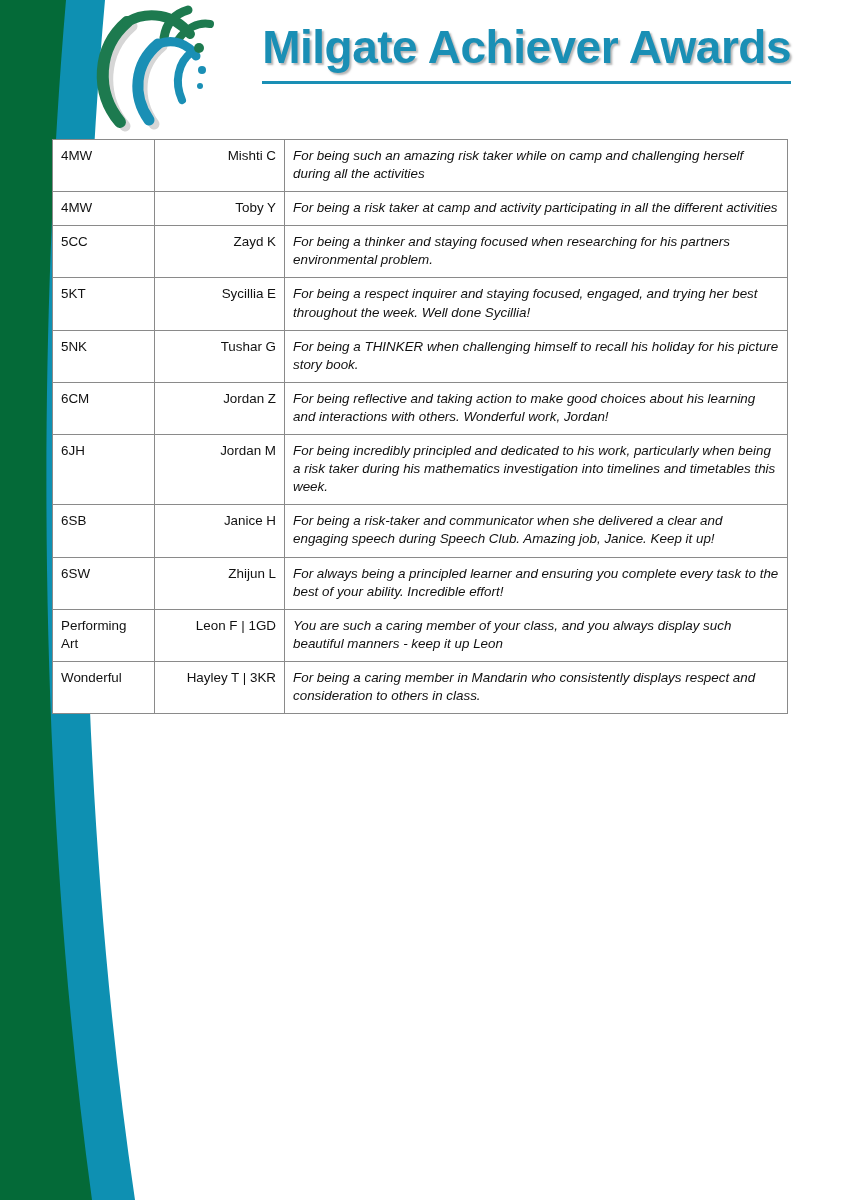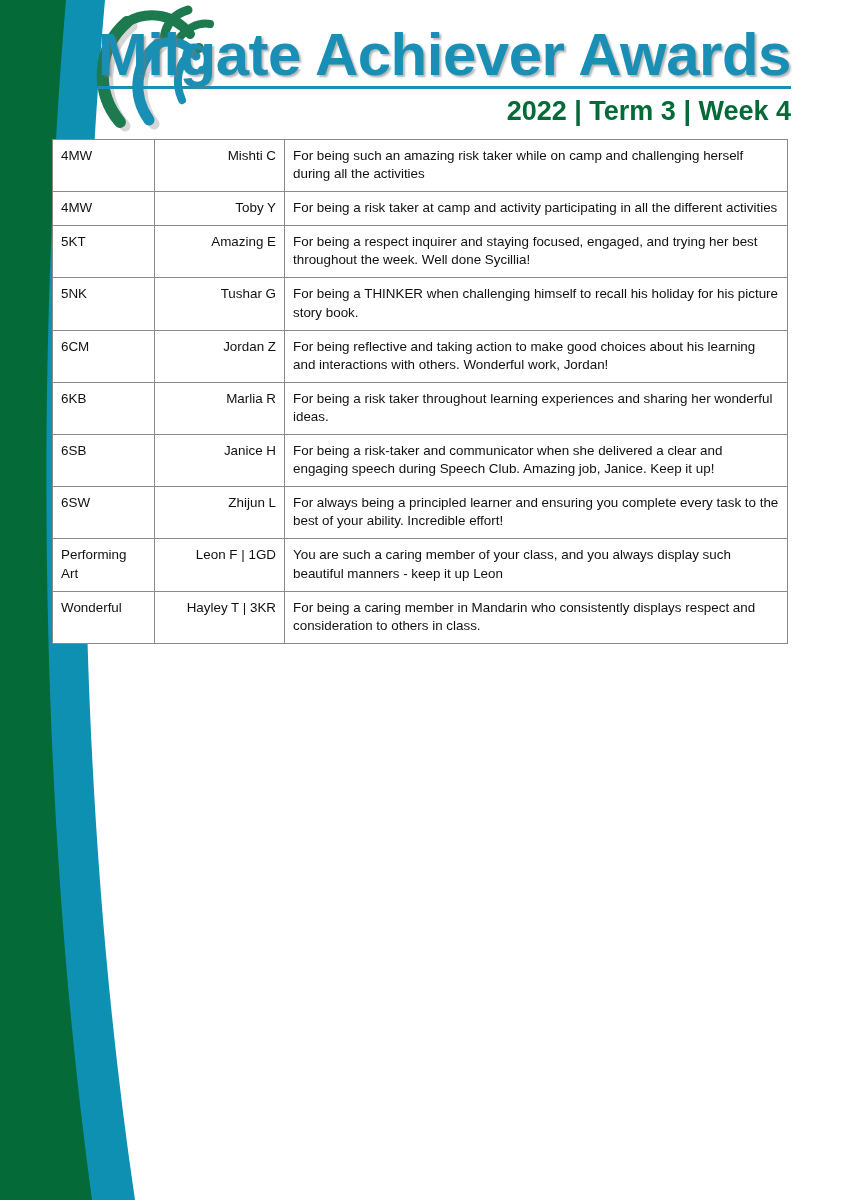--- a/index.html
+++ b/index.html
@@ -42,28 +42,28 @@
     width: 140px;
     height: 128px;
   }
   #title-block {
     position: absolute;
     right: 58px;
     top: 24px;
     text-align: right;
   }
   #main-title {
-    font-size: 60px;
+    font-size: 46px;
     font-weight: bold;
     color: #1a8fb5;
     letter-spacing: -0.5px;
     line-height: 1.02;
     text-shadow: 2px 2px 2px rgba(120,120,120,0.55);
     border-bottom: 3px solid #1a8fb5;
-    padding-bottom: 1px;
+    padding-bottom: 10px;
     white-space: nowrap;
   }
   #subtitle {
     font-size: 27px;
     font-weight: bold;
     color: #046a38;
     margin-top: 7px;
     letter-spacing: 0px;
     white-space: nowrap;
   }
@@ -83,21 +83,21 @@
     border: 1px solid #8a8a8a;
     padding: 7px 8px 8px 8px;
     vertical-align: top;
     font-size: 13.4px;
     line-height: 1.35;
     color: #111111;
     background: #ffffff;
   }
   td.col-class { width: 85px; }
   td.col-student { width: 113px; text-align: right; }
-  td.col-reason { width: auto; }
+  td.col-reason { width: auto; font-style: italic; }
 </style>
 </head>
 <body>
 
 <svg id="side-curves" viewBox="0 0 260 1200" preserveAspectRatio="none">
 
   <path fill="#0e90b2" d="M 60,0 L 105,0 C 78,300 70,760 135,1200 L 85,1200 C 26,760 34,300 60,0 Z"></path>
 
   <path fill="#046a38" d="M 0,0 L 66,0 C 40,300 32,760 92,1200 L 0,1200 Z"></path>
 </svg>
@@ -124,55 +124,59 @@
       <path d="M104,96 C96,78 100,58 114,48" stroke="#1a8fb5" stroke-width="8"></path>
 
       <circle cx="121" cy="44" r="5" fill="#1d7a4f" stroke="none"></circle>
       <circle cx="124" cy="66" r="4" fill="#1a8fb5" stroke="none"></circle>
       <circle cx="122" cy="82" r="3" fill="#1a8fb5" stroke="none"></circle>
     </g>
   </svg>
 
   <div id="title-block">
     <div id="main-title">Milgate Achiever Awards</div>
-    <div id="subtitle">2022 | Term 3 | Week 4</div>
   </div>
 </div>
 
 <table id="awards-table">
   <tbody>
       <tr>
         <td class="col-class">4MW</td>
         <td class="col-student">Mishti C</td>
         <td class="col-reason">For being such an amazing risk taker while on camp and challenging herself during all the activities</td>
       </tr>
       <tr>
         <td class="col-class">4MW</td>
         <td class="col-student">Toby Y</td>
         <td class="col-reason">For being a risk taker at camp and activity participating in all the different activities</td>
       </tr>
       <tr>
+        <td class="col-class">5CC</td>
+        <td class="col-student">Zayd K</td>
+        <td class="col-reason">For being a thinker and staying focused when researching for his partners environmental problem.</td>
+      </tr>
+      <tr>
         <td class="col-class">5KT</td>
-        <td class="col-student">Amazing E</td>
+        <td class="col-student">Sycillia E</td>
         <td class="col-reason">For being a respect inquirer and staying focused, engaged, and trying her best throughout the week. Well done Sycillia!</td>
       </tr>
       <tr>
         <td class="col-class">5NK</td>
         <td class="col-student">Tushar G</td>
         <td class="col-reason">For being a THINKER when challenging himself to recall his holiday for his picture story book.</td>
       </tr>
       <tr>
         <td class="col-class">6CM</td>
         <td class="col-student">Jordan Z</td>
         <td class="col-reason">For being reflective and taking action to make good choices about his learning and interactions with others. Wonderful work, Jordan!</td>
       </tr>
       <tr>
-        <td class="col-class">6KB</td>
-        <td class="col-student">Marlia R</td>
-        <td class="col-reason">For being a risk taker throughout learning experiences and sharing her wonderful ideas.</td>
+        <td class="col-class">6JH</td>
+        <td class="col-student">Jordan M</td>
+        <td class="col-reason">For being incredibly principled and dedicated to his work, particularly when being a risk taker during his mathematics investigation into timelines and timetables this week.</td>
       </tr>
       <tr>
         <td class="col-class">6SB</td>
         <td class="col-student">Janice H</td>
         <td class="col-reason">For being a risk-taker and communicator when she delivered a clear and engaging speech during Speech Club. Amazing job, Janice. Keep it up!</td>
       </tr>
       <tr>
         <td class="col-class">6SW</td>
         <td class="col-student">Zhijun L</td>
         <td class="col-reason">For always being a principled learner and ensuring you complete every task to the best of your ability. Incredible effort!</td>

